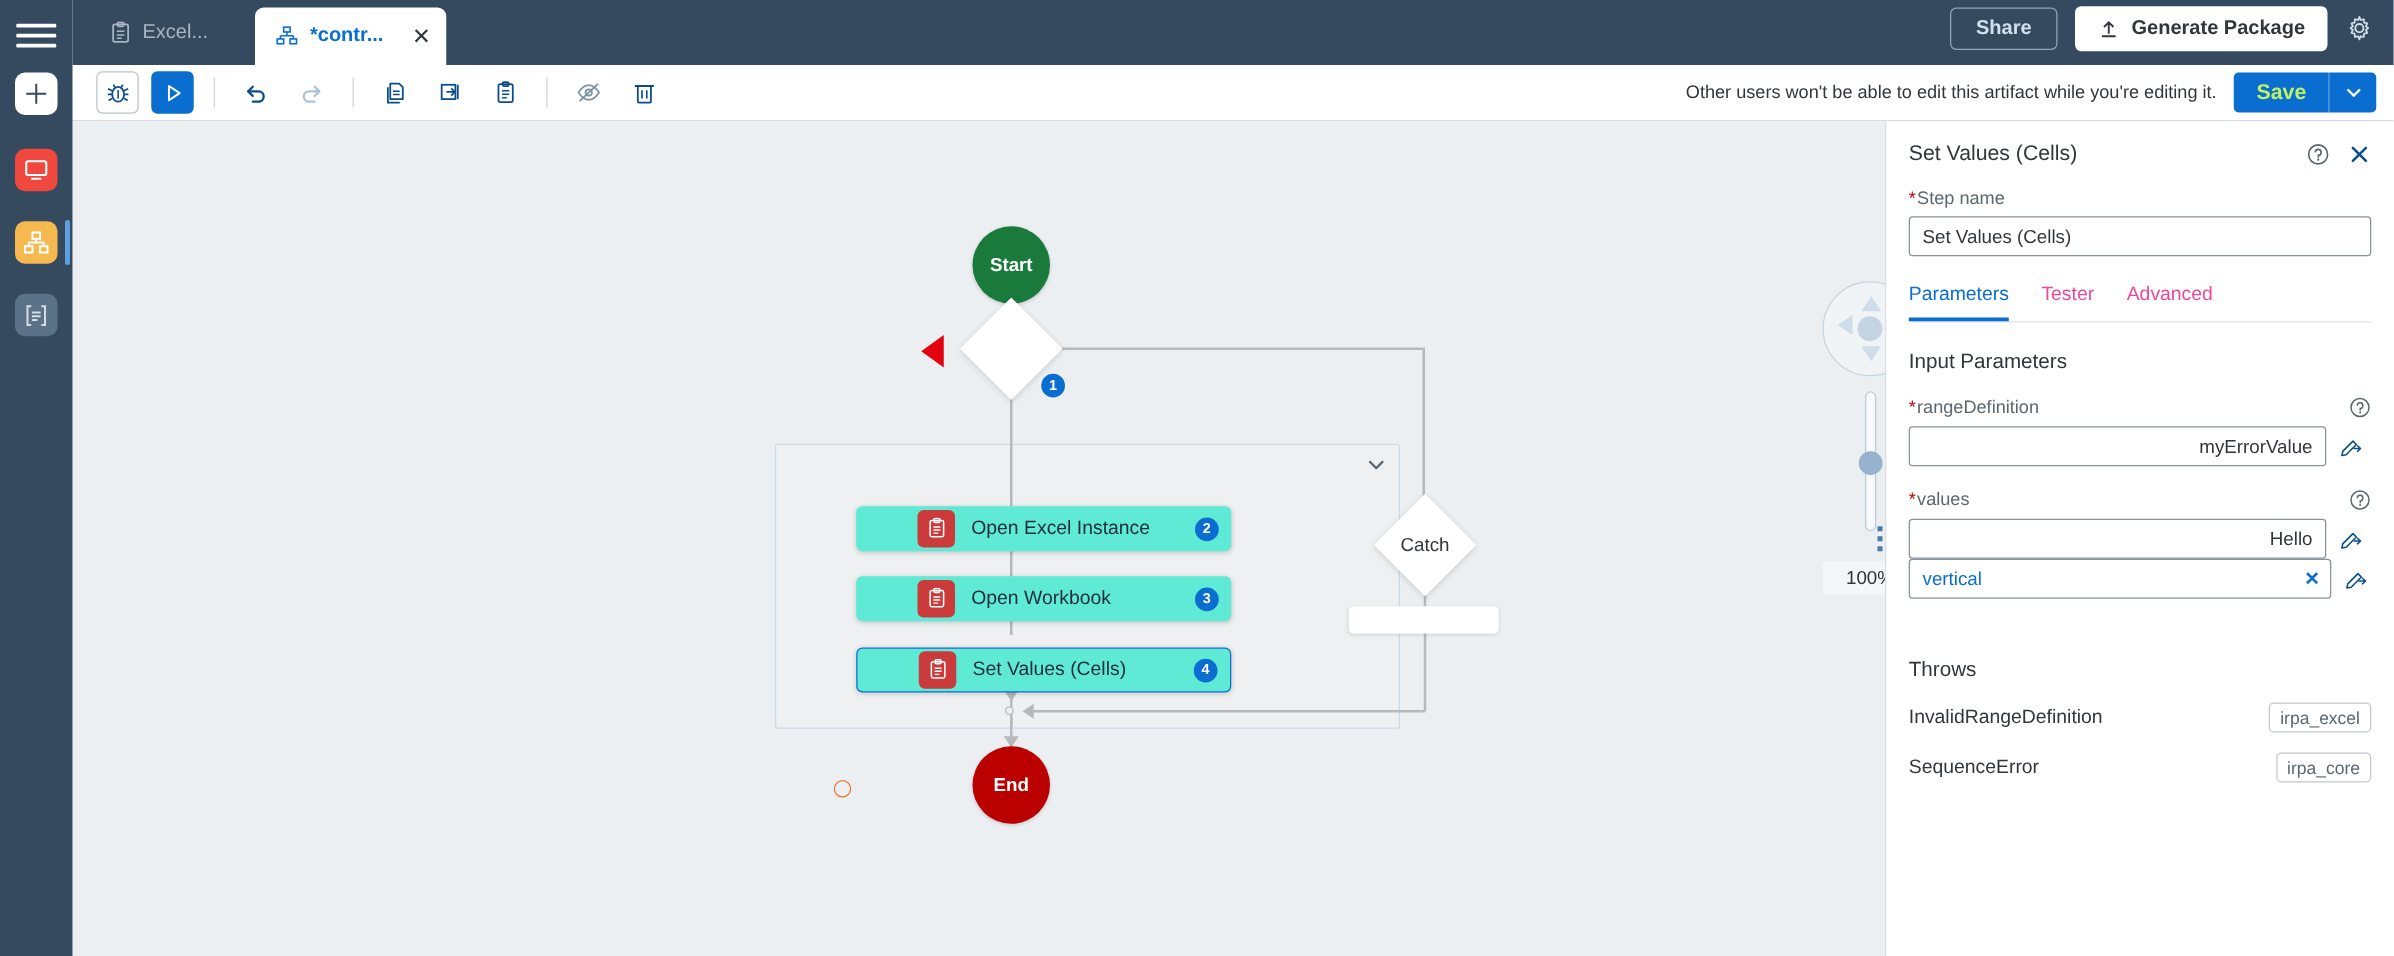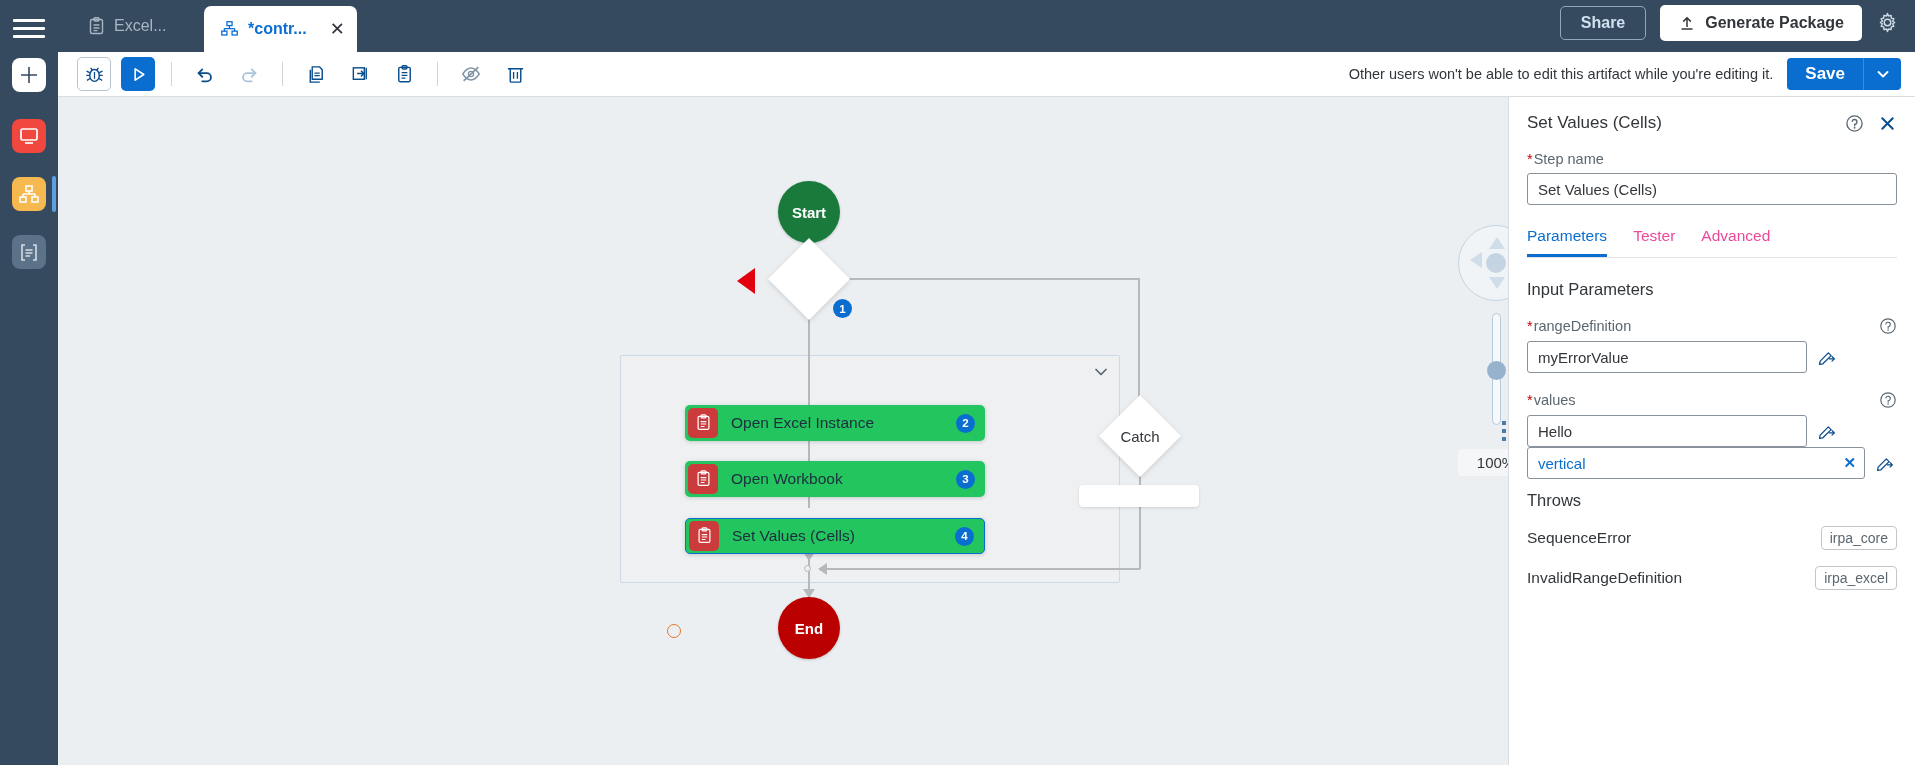--- a/index.html
+++ b/index.html
@@ -107,21 +107,21 @@
   .tb-icon.primary { background: #0a6ed1; border-radius: 5px; }
   .tb-sep {
     width: 1px; height: 24px; background: #d0d5da; margin: 0 11px;
   }
   .tb-note {
     margin-left: auto; font-size: 14.5px; color: #32363a;
     padding-right: 14px;
   }
   .save-group { display: flex; margin-right: 14px; }
   .btn-save {
-    background: #0a6ed1; color: #ffffff; border: none;
+    background: #0a6ed1; color: #bef264; border: none;
     font-size: 17px; font-weight: bold;
     padding: 6px 18px; cursor: pointer;
     border-radius: 4px 0 0 4px;
     font-family: "Liberation Sans", sans-serif;
   }
   .btn-save-arrow {
     background: #0a6ed1; color: #fff;
     border: none; border-left: 1px solid #3c8ad8;
     width: 38px; cursor: pointer;
     border-radius: 0 4px 4px 0;
@@ -190,25 +190,26 @@
     width: 0; height: 0;
     border-top: 13px solid transparent;
     border-bottom: 13px solid transparent;
     border-right: 18px solid #e2000f;
     z-index: 5;
   }
 
   .step {
     position: absolute; left: 627px;
     width: 300px; height: 36px;
-    background: #22c55e; border-radius: 5px;
+    background: #5eead4; border-radius: 5px;
     display: flex; align-items: center;
     box-shadow: 0 1px 4px rgba(0,0,0,0.17);
     cursor: pointer;
     z-index: 4;
+    padding-left: 46px;
   }
   .step.selected {
     border: 1.5px solid #0a6ed1;
     box-shadow: 0 1px 4px rgba(0,0,0,0.17);
   }
   .step-ico {
     width: 30px; height: 30px; margin-left: 3px;
     background: #cc3b3b; border-radius: 5px;
     display: flex; align-items: center; justify-content: center;
     flex: 0 0 auto;
@@ -376,21 +377,21 @@
     border-bottom: 3px solid #0a6ed1;
   }
   .section-title {
     font-size: 16.5px; color: #32363a;
     margin: 22px 18px 0 18px;
   }
   .param-row {
     display: flex; align-items: center;
     margin: 0 18px;
   }
-  .param-row .inp { margin: 0; width: 280px; }
+  .param-row .inp { margin: 0; width: 334px; text-align: right; }
   .param-row .pen { margin-left: 10px; cursor: pointer; display: flex; }
   .combo {
     height: 32px; width: 338px;
     border: 1px solid #89919a; border-radius: 3px;
     display: flex; align-items: center;
     padding: 0 8px 0 10px;
     font-size: 15px; color: #0a6ed1;
     background: #fff; cursor: pointer;
   }
   .combo .clear {
@@ -777,24 +778,24 @@
       <span class="clear">✕</span>
     </div>
     <span class="pen">
       <svg width="20" height="20" viewBox="0 0 22 22">
         <path d="M3.5 15.5 L12.5 6.5 L15.5 9.5 L6.5 18.5 L2.8 19.2 Z" fill="none" stroke="#0a4d8c" stroke-width="1.4" stroke-linejoin="round"></path>
         <path d="M13.5 13 H19 M16.5 10.5 L19.2 13 L16.5 15.5" fill="none" stroke="#0a4d8c" stroke-width="1.3" stroke-linecap="round" stroke-linejoin="round"></path>
       </svg>
     </span>
   </div>
 
-  <div class="section-title" style="margin-top:12px;">Throws</div>
-
+  <div class="section-title" style="margin-top:48px;">Throws</div>
+
+  <div class="throws-row">
+    <span class="throws-name">InvalidRangeDefinition</span>
+    <span class="throws-pill">irpa_excel</span>
+  </div>
   <div class="throws-row">
     <span class="throws-name">SequenceError</span>
     <span class="throws-pill">irpa_core</span>
   </div>
-  <div class="throws-row">
-    <span class="throws-name">InvalidRangeDefinition</span>
-    <span class="throws-pill">irpa_excel</span>
-  </div>
 
 </div>
 
 </body></html>

